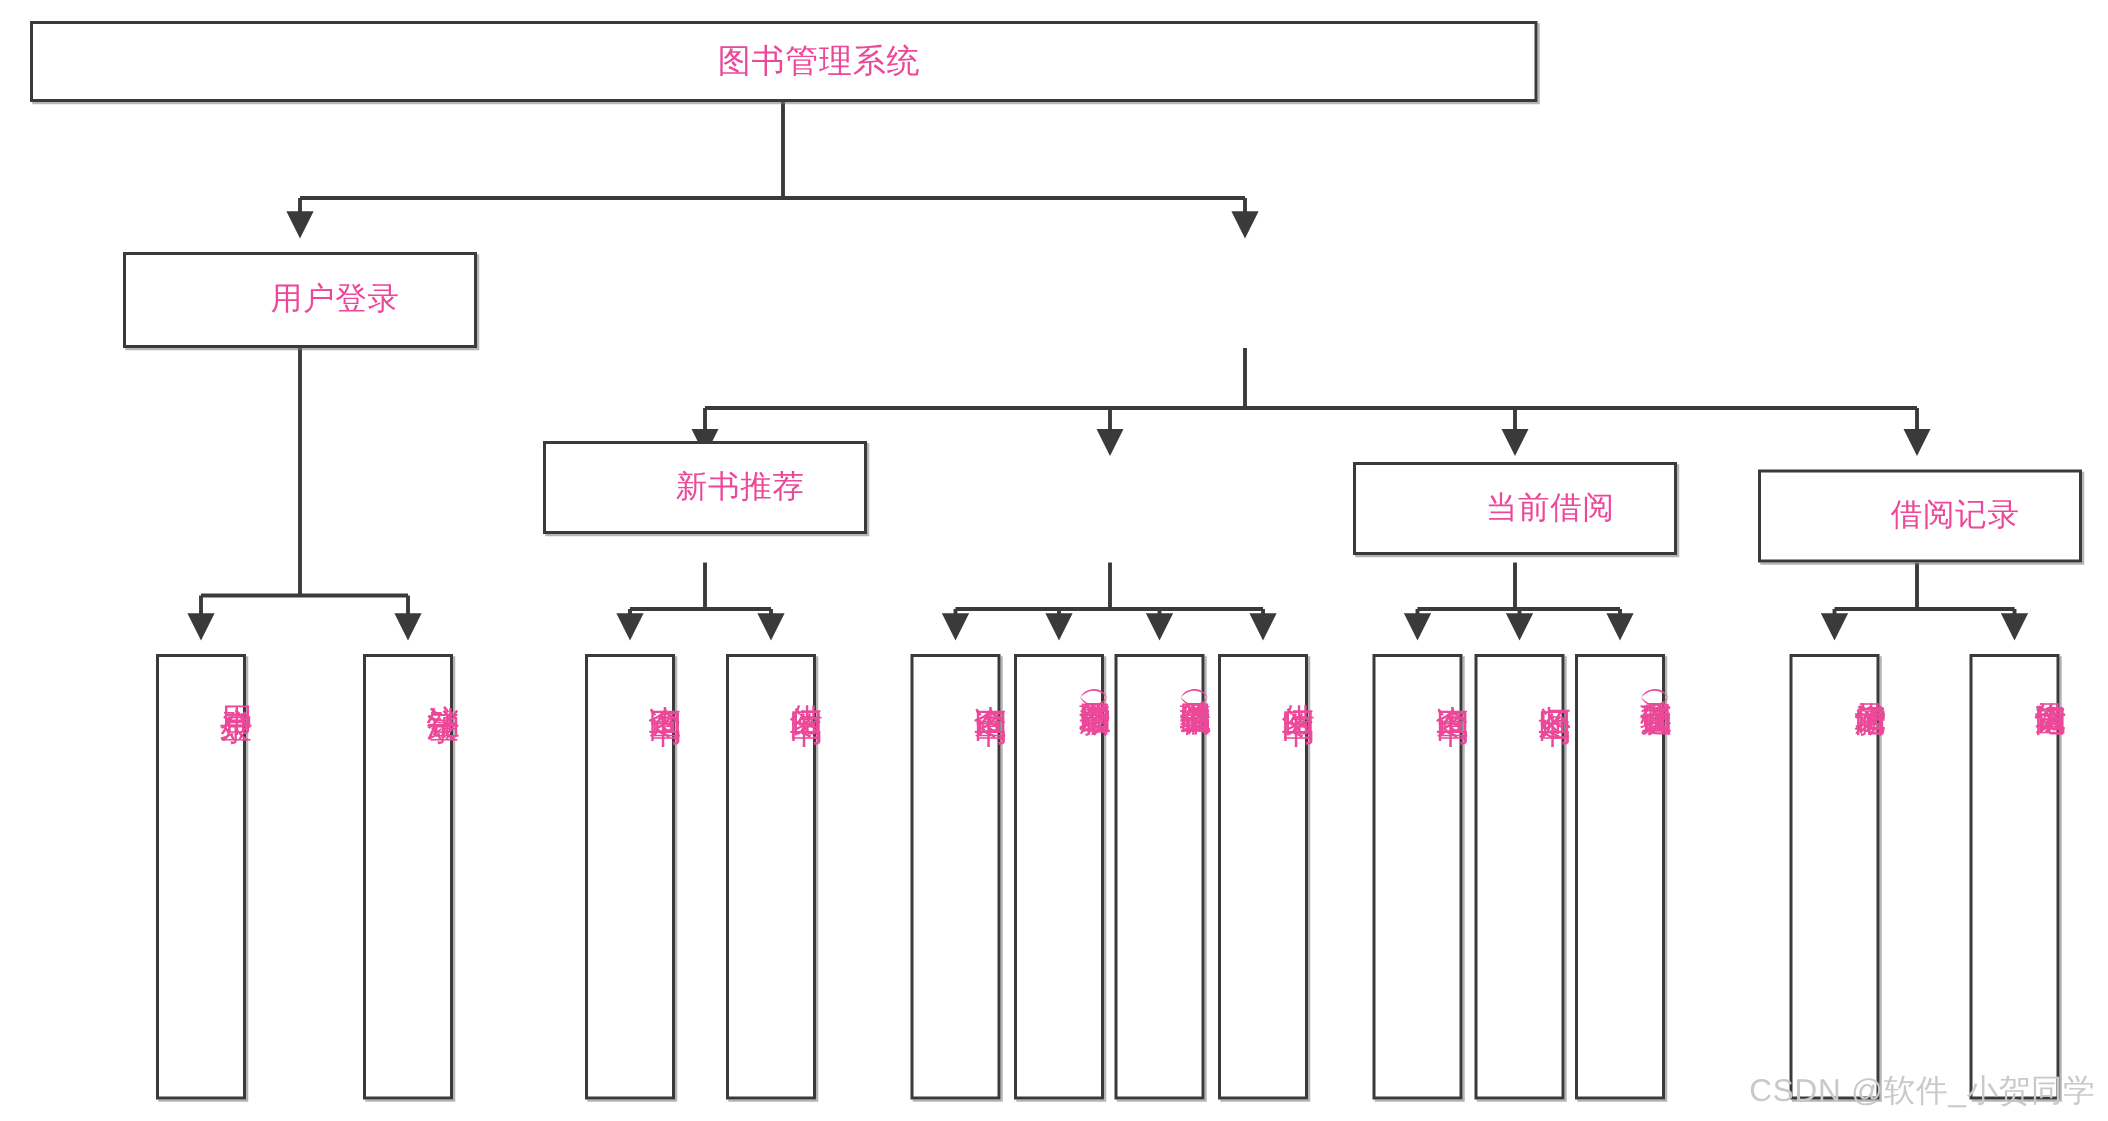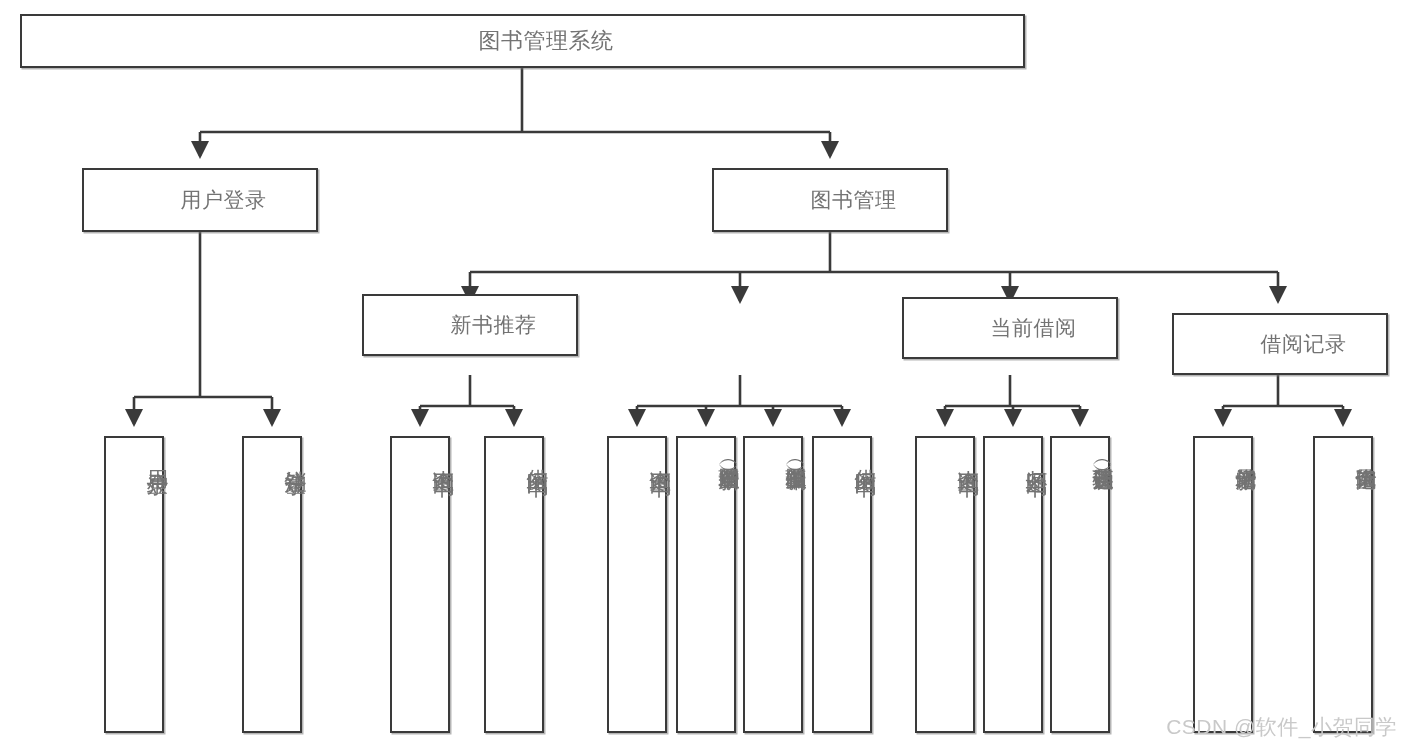--- a/index.html
+++ b/index.html
@@ -25,21 +25,21 @@
   }
   .node {
     position: absolute;
     box-sizing: border-box;
     background: #ffffff;
     border: 2px solid #3a3a3a;
     box-shadow: 1.5px 1.5px 0 rgba(120,120,120,0.55);
     display: flex;
     align-items: center;
     justify-content: center;
-    color: #737373;
+    color: #ec4899;
     padding-left: 47px;
   }
   .node .lbl {
     display: block;
     text-align: center;
     line-height: 1.18;
     white-space: nowrap;
   }
   
   .node.h .lbl {
@@ -133,28 +133,25 @@
     </g>
   </svg>
 
   <div class="node h root" style="left:20px; top:14px; width:1005px; height:54px;">
     <span class="lbl">图书管理系统</span>
   </div>
 
   <div class="node h" style="left:82px; top:168px; width:236px; height:64px;">
     <span class="lbl">用户登录</span>
   </div>
-  <div class="node h" style="left:712px; top:168px; width:236px; height:64px;">
-    <span class="lbl">图书管理</span>
-  </div>
 
   <div class="node h" style="left:362px; top:294px; width:216px; height:62px;">
     <span class="lbl">新书推荐</span>
   </div>
-  <div class="node h" style="left:902px; top:297px; width:216px; height:62px;">
+  <div class="node h" style="left:902px; top:308px; width:216px; height:62px;">
     <span class="lbl">当前借阅</span>
   </div>
   <div class="node h" style="left:1172px; top:313px; width:216px; height:62px;">
     <span class="lbl">借阅记录</span>
   </div>
 
   <div class="node v" style="left:104px; top:436px; width:60px; height:297px;">
     <span class="lbl">用户登录</span>
   </div>
   <div class="node v" style="left:242px; top:436px; width:60px; height:297px;">

